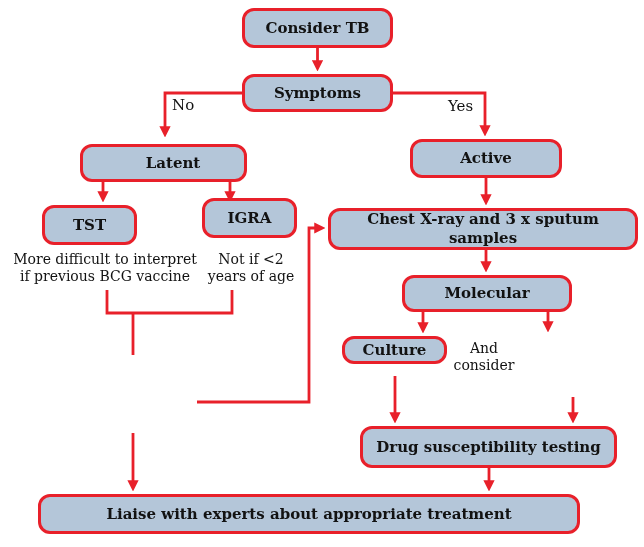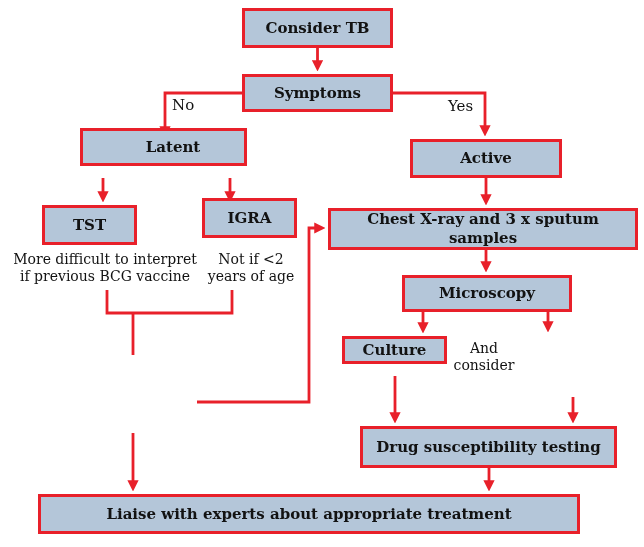--- a/index.html
+++ b/index.html
@@ -9,21 +9,21 @@
     background:#ffffff;
     font-family:"DejaVu Serif","Liberation Serif",serif;
     overflow:hidden;
   }
   #edges{position:absolute;left:0;top:0;width:644px;height:547px;pointer-events:none;}
   .node{
     position:absolute;
     box-sizing:border-box;
     background:#b4c6d9;
     border:3px solid #e8202a;
-    border-radius:0;
+    border-radius:12px;
     display:flex;align-items:center;justify-content:center;
     text-align:center;
     font-weight:bold;
     font-size:15px;
     color:#121212;
     line-height:1.25;
     padding:2px 6px;
   }
   .note{
     position:absolute;
@@ -66,31 +66,31 @@
       <path d="M107 290 L107 313 L232 313 L232 290"></path>
       <path d="M133 313 L133 355"></path>
       <path d="M197 402 L309 402 L309 228 L318 228" marker-end="url(#ah)"></path>
     </g>
   </svg>
 
   <div class="node" style="left:242px;top:8px;width:151px;height:40px;">Consider TB</div>
 
   <div class="node" style="left:242px;top:74px;width:151px;height:38px;">Symptoms</div>
 
-  <div class="node" style="left:80px;top:128px;width:167px;height:38px;padding-left:25px;">Latent</div>
+  <div class="node" style="left:80px;top:144px;width:167px;height:38px;padding-left:25px;">Latent</div>
 
   <div class="node" style="left:42px;top:205px;width:95px;height:40px;">TST</div>
 
   <div class="node" style="left:202px;top:198px;width:95px;height:40px;">IGRA</div>
 
   <div class="node" style="left:410px;top:139px;width:152px;height:39px;">Active</div>
 
   <div class="node" style="left:328px;top:208px;width:310px;height:42px;">Chest X-ray and 3 x sputum samples</div>
 
-  <div class="node" style="left:402px;top:275px;width:170px;height:37px;">Microscopy</div>
+  <div class="node" style="left:402px;top:275px;width:170px;height:37px;">Molecular</div>
 
   <div class="node" style="left:342px;top:336px;width:105px;height:28px;">Culture</div>
 
 
   <div class="node" style="left:360px;top:426px;width:257px;height:42px;">Drug susceptibility testing</div>
 
   <div class="node" style="left:38px;top:494px;width:542px;height:40px;">Liaise with experts about appropriate treatment</div>
 
   <div class="edge-label" style="left:172px;top:96px;">No</div>
 

